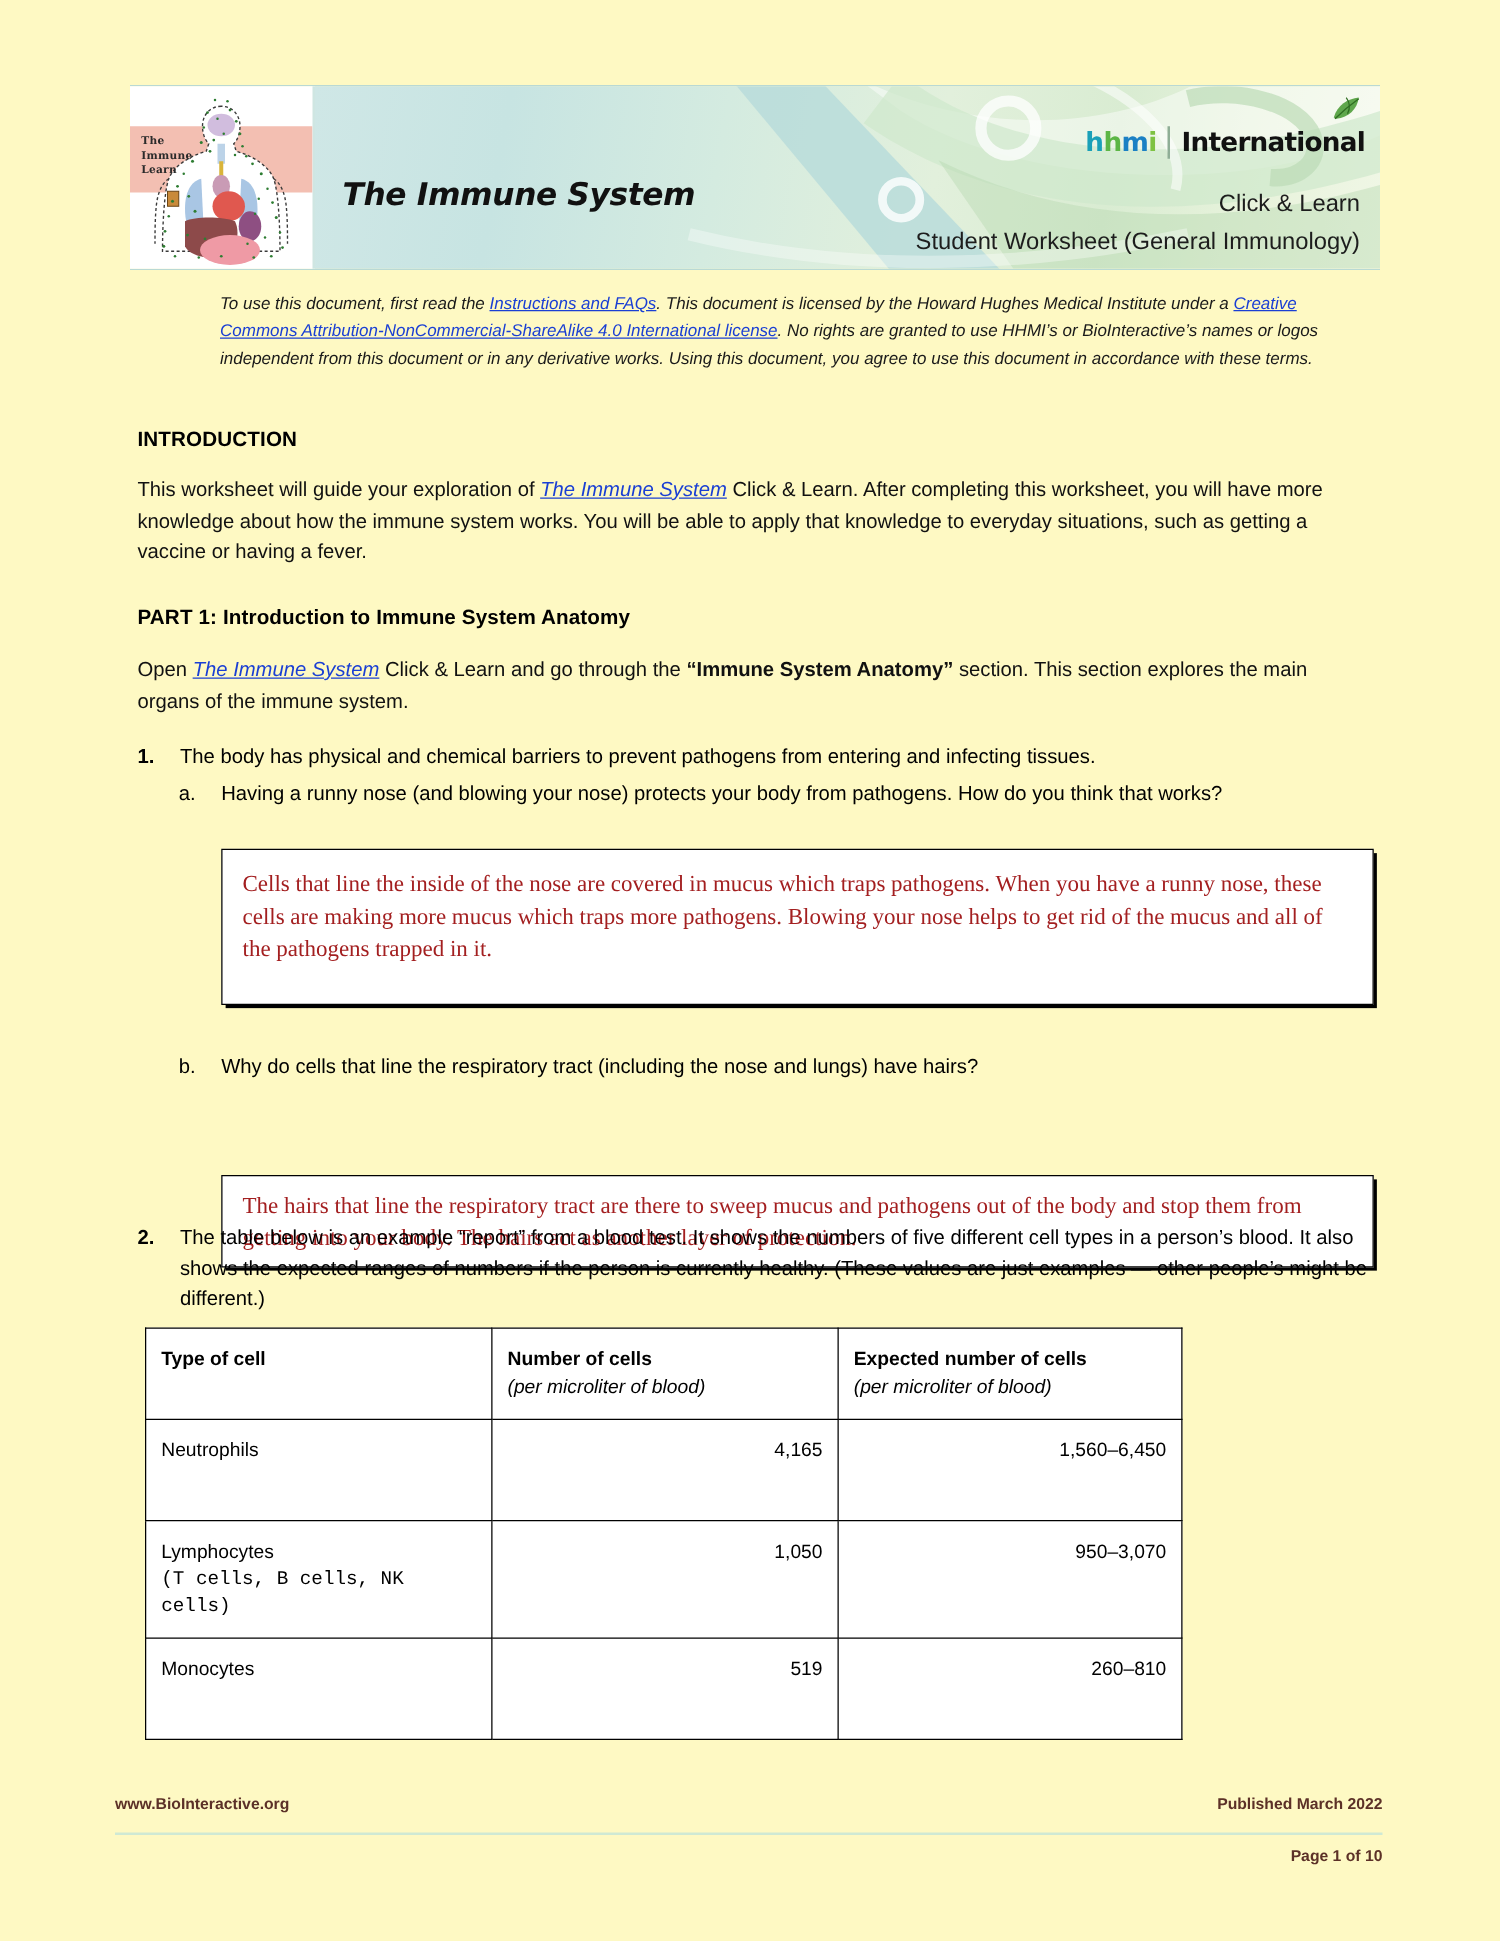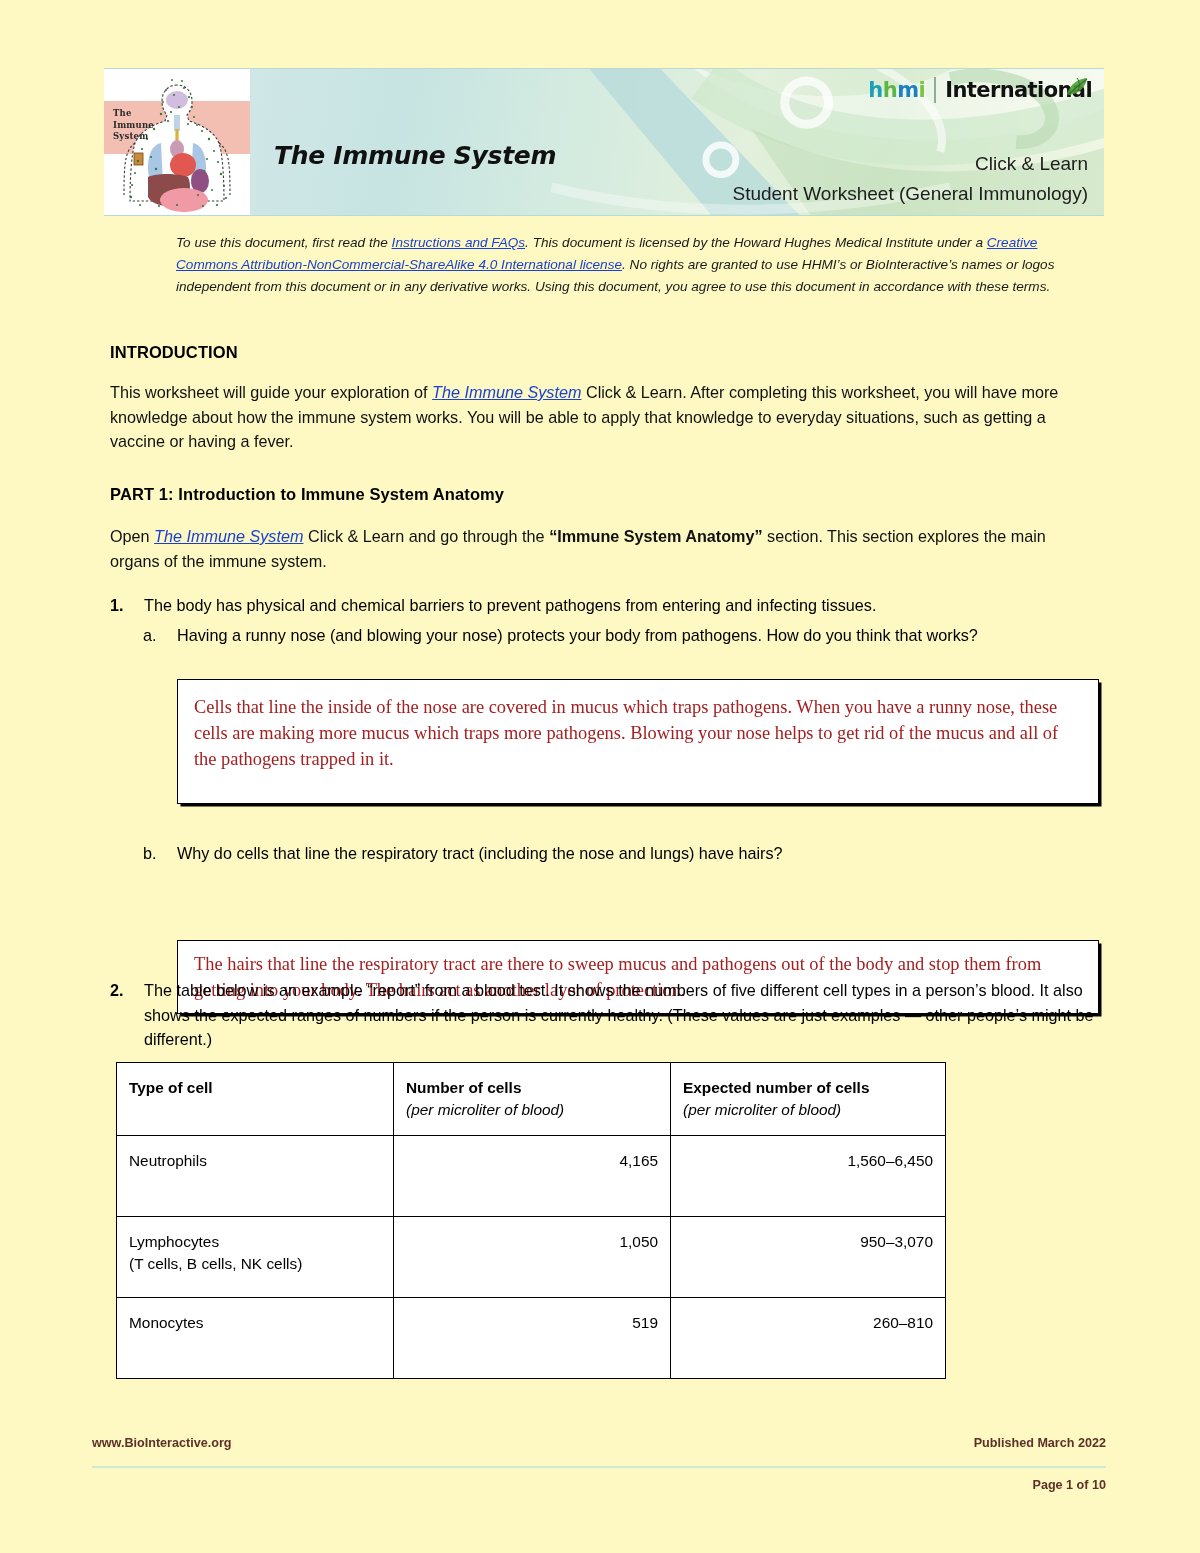--- a/index.html
+++ b/index.html
@@ -79,21 +79,21 @@
     font-size: 25px;
     font-weight: bold;
     font-style: italic;
     color: #111111;
     letter-spacing: -0.3px;
     z-index: 5;
   }
   .logo-row {
     position: absolute;
     right: 12px;
-    top: 8px;
+    top: 32px;
     display: flex;
     align-items: center;
     z-index: 5;
     justify-content: space-between;
   }
   .logo-hhmi {
     font-family: "DejaVu Sans", sans-serif;
     font-size: 21px;
     font-weight: bold;
     letter-spacing: -0.5px;
@@ -211,21 +211,21 @@
     vertical-align: top;
     font-size: 15.4px;
     line-height: 1.42;
     padding: 14px 12px 14px 12px;
   }
   .dtable td.c0 { width: 252px; }
   .dtable td.c1 { width: 252px; text-align: right; }
   .dtable td.c2 { width: 250px; text-align: right; }
   .dtable tr.hdr td { font-weight: bold; }
   .dtable tr.hdr td .sub { font-weight: normal; display: block; font-style: italic; }
-  .dtable td .sub2 { display: block; }
+  .dtable td .sub2 { display: block; font-family: Liberation Mono, monospace; }
   .dtable tr.hdr td.c1, .dtable tr.hdr td.c2 { text-align: left; }
   .rowtall td { height: 52px; }
 
   
   .footer-left {
     position: absolute;
     left: 92px;
     top: 1436px;
     font-size: 12.6px;
     font-weight: bold;
@@ -337,21 +337,21 @@
             <circle cx="99" cy="137" r="1.1"></circle>
             <circle cx="36" cy="136" r="1"></circle>
           <circle cx="113" cy="136" r="1.1"></circle>
             <circle cx="68" cy="11" r="1"></circle>
             <circle cx="78" cy="12" r="1"></circle>
         </g>
       </svg>
       <div class="thumb-caption">
         <div>The</div>
         <div>Immune</div>
-        <div>System</div>
+        <div>Learn</div>
       </div>
     </div>
 
     <div class="banner-main">
       <svg class="swirls" viewBox="0 0 854 148" preserveAspectRatio="none">
         <defs>
           <linearGradient id="g1" x1="0" y1="0" x2="1" y2="0">
             <stop offset="0%" stop-color="#bcdedd"></stop>
             <stop offset="55%" stop-color="#d8ecd9"></stop>
             <stop offset="100%" stop-color="#eaf5de"></stop>

